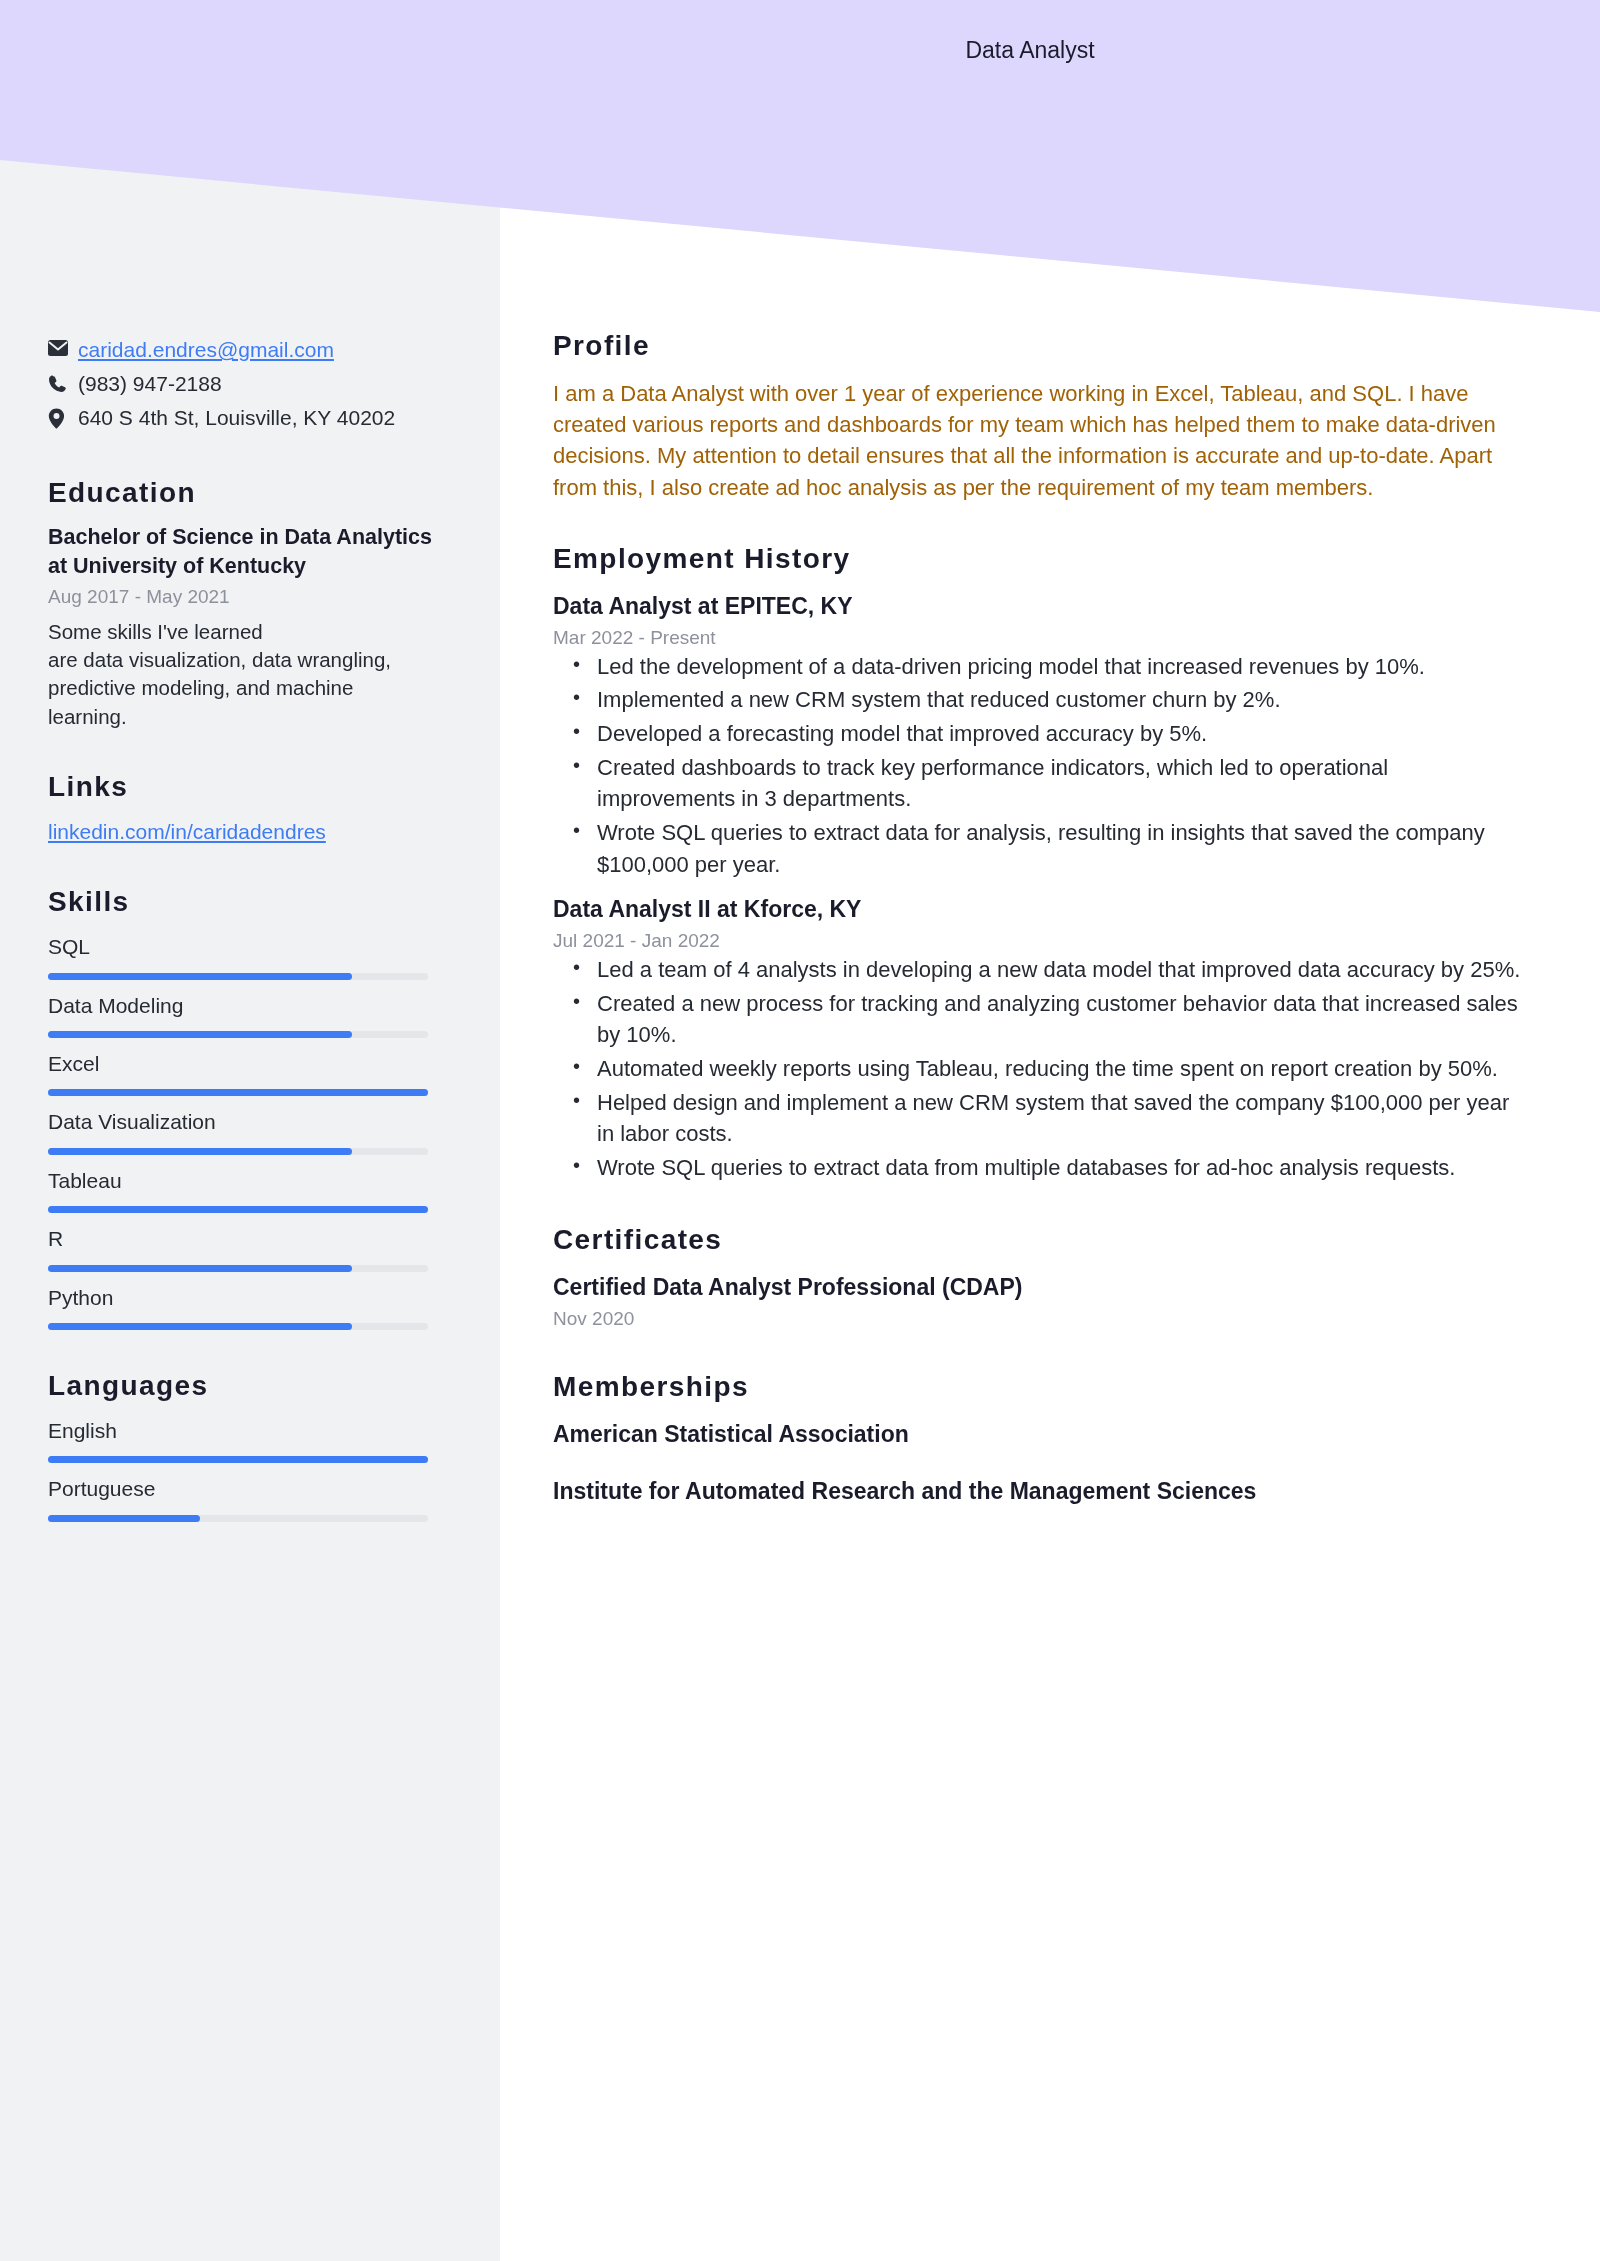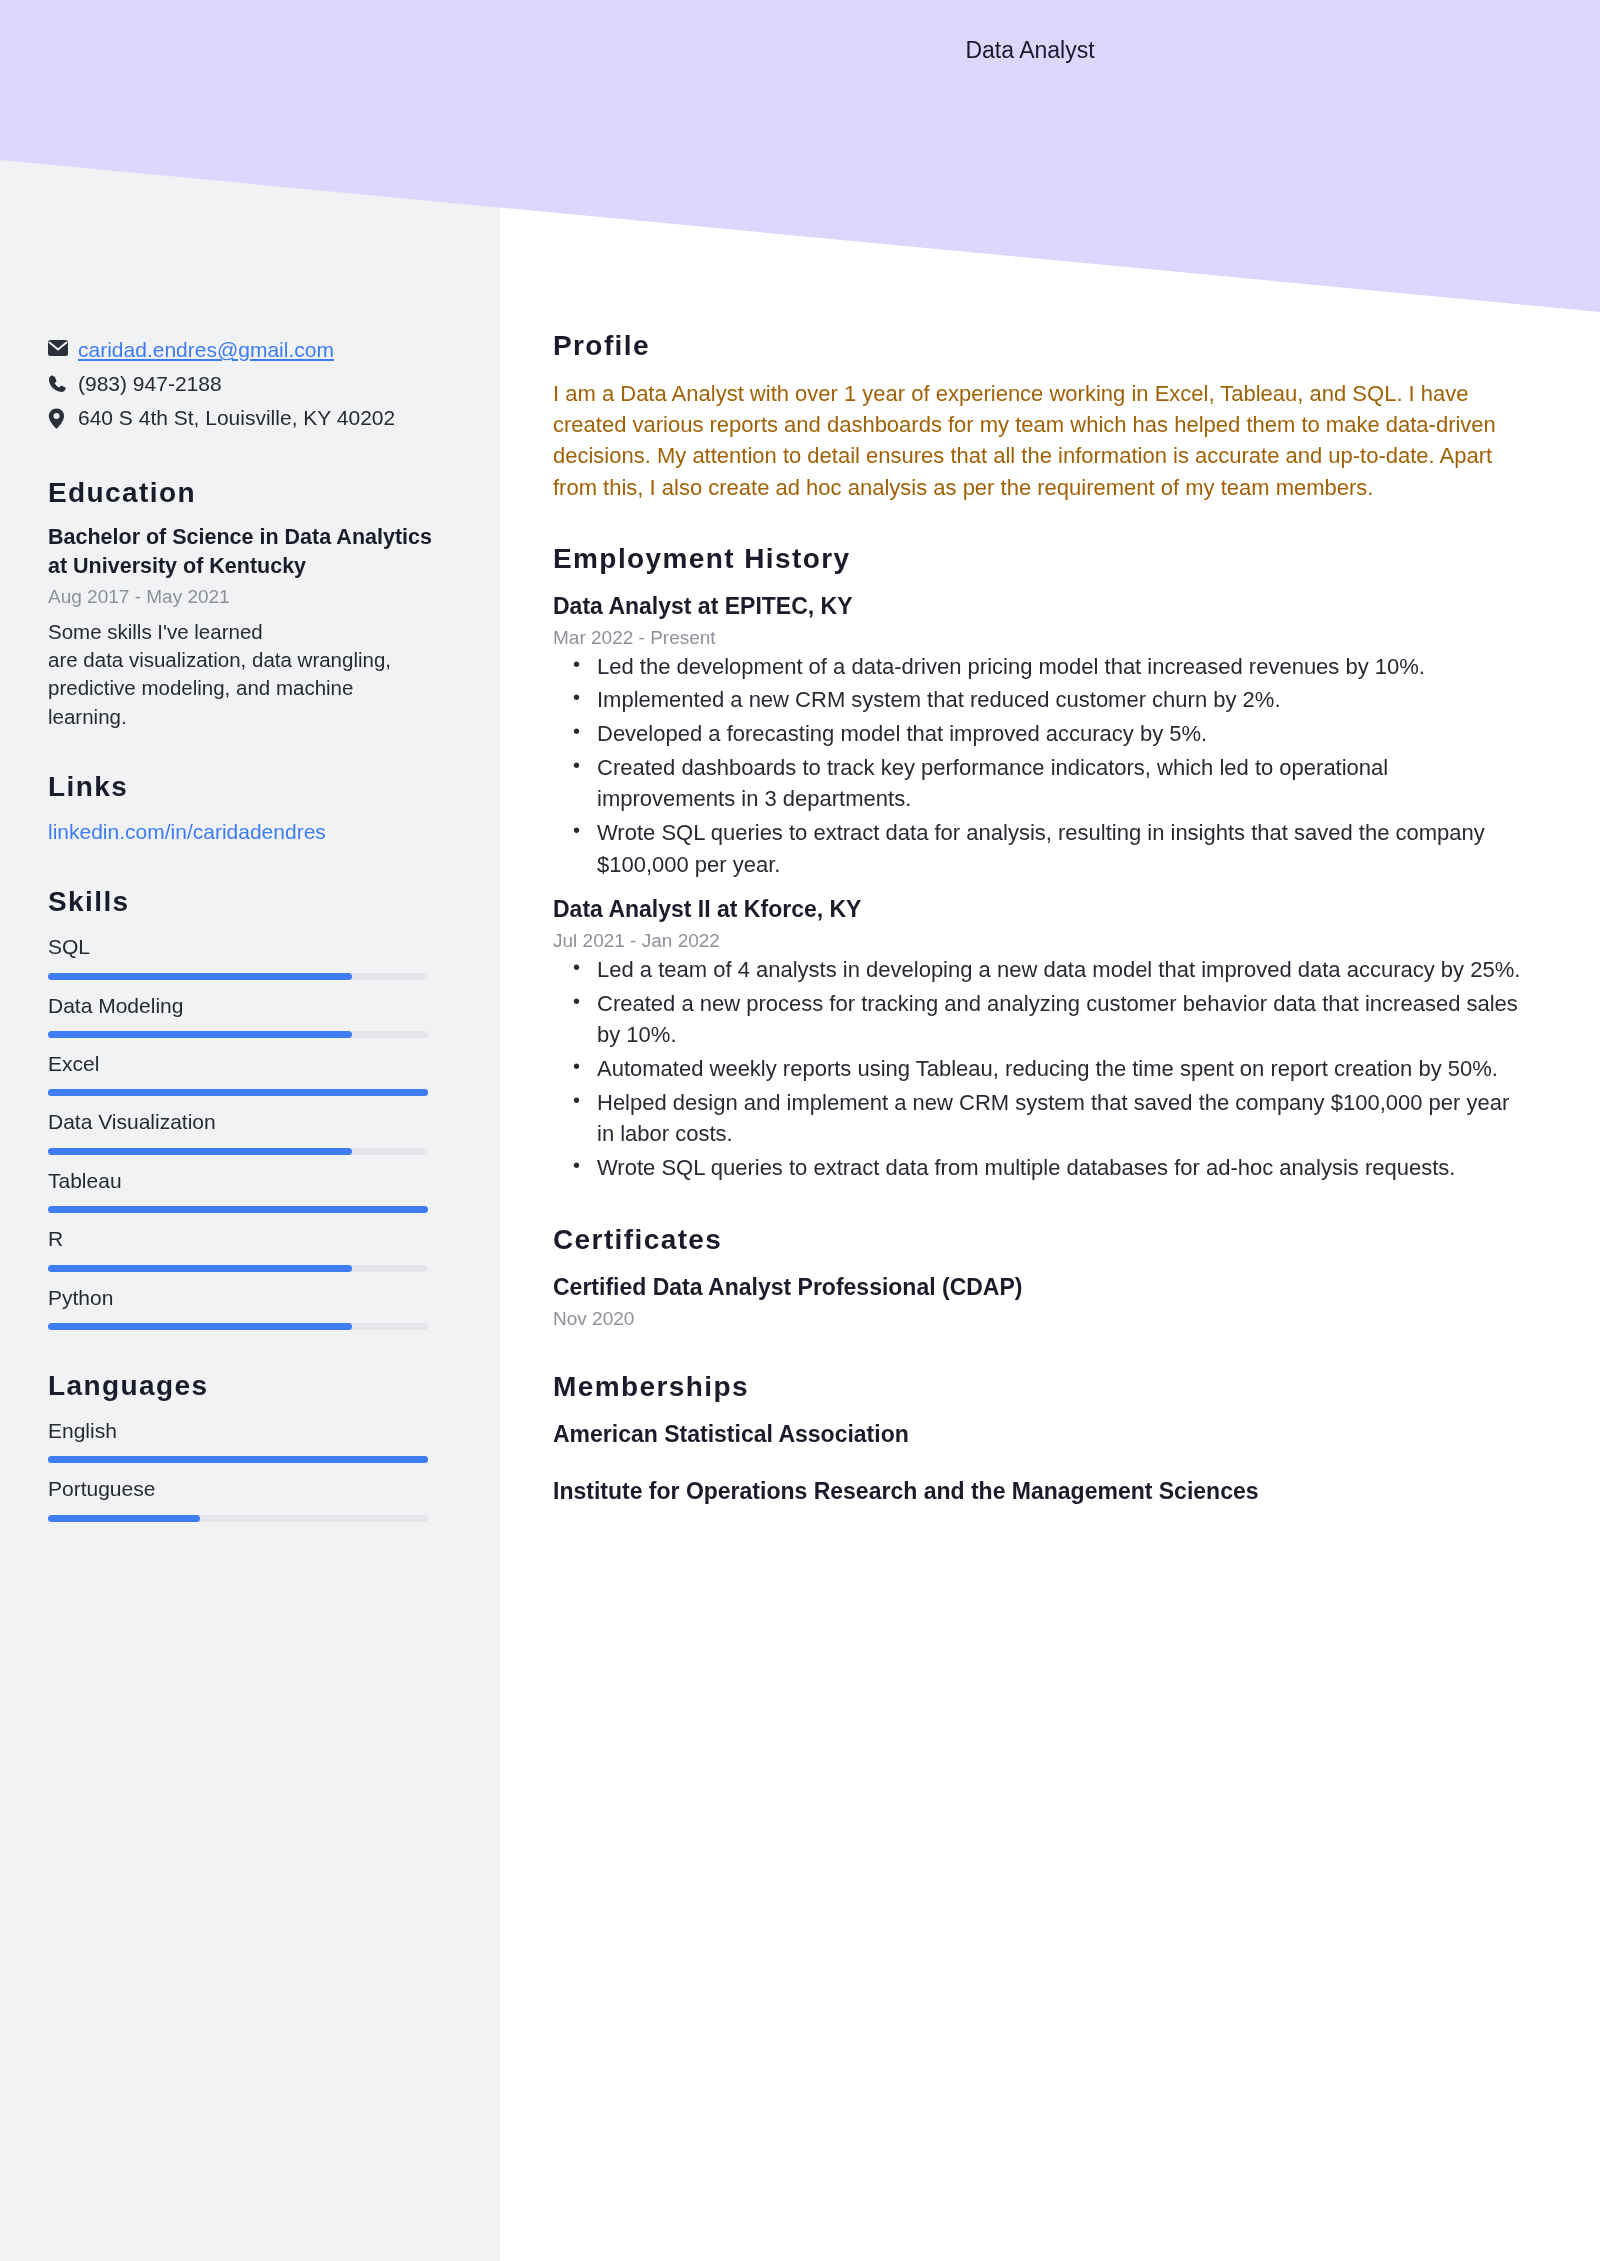--- a/index.html
+++ b/index.html
@@ -119,20 +119,21 @@
     font-size: 20.5px;
     color: #262a33;
     margin-top: 8px;
     line-height: 1.38;
     white-space: pre-line;
   }
 
   .link-line {
     font-size: 21px;
     color: #3d7cf4;
+    text-decoration: underline;
     line-height: 1.4;
   }
 
   .meter-item { margin-bottom: 11px; }
   .meter-label {
     font-size: 21px;
     color: #262a33;
     line-height: 1.4;
     margin-bottom: 11px;
   }
@@ -394,19 +395,19 @@
     <div class="cert-name">Certified Data Analyst Professional (CDAP)</div>
     <div class="cert-date">Nov 2020</div>
   </div>
         </div>
     </div>
 
     <div class="main-block">
       <div class="main-heading">Memberships</div>
       <div id="memberships-list">
   <div class="member-item">American Statistical Association</div>
-  <div class="member-item">Institute for Operations Research and the Management Sciences</div>
+  <div class="member-item">Institute for Automated Research and the Management Sciences</div>
         </div>
     </div>
 
   </div>
 
 </div>
 
 </body></html>

